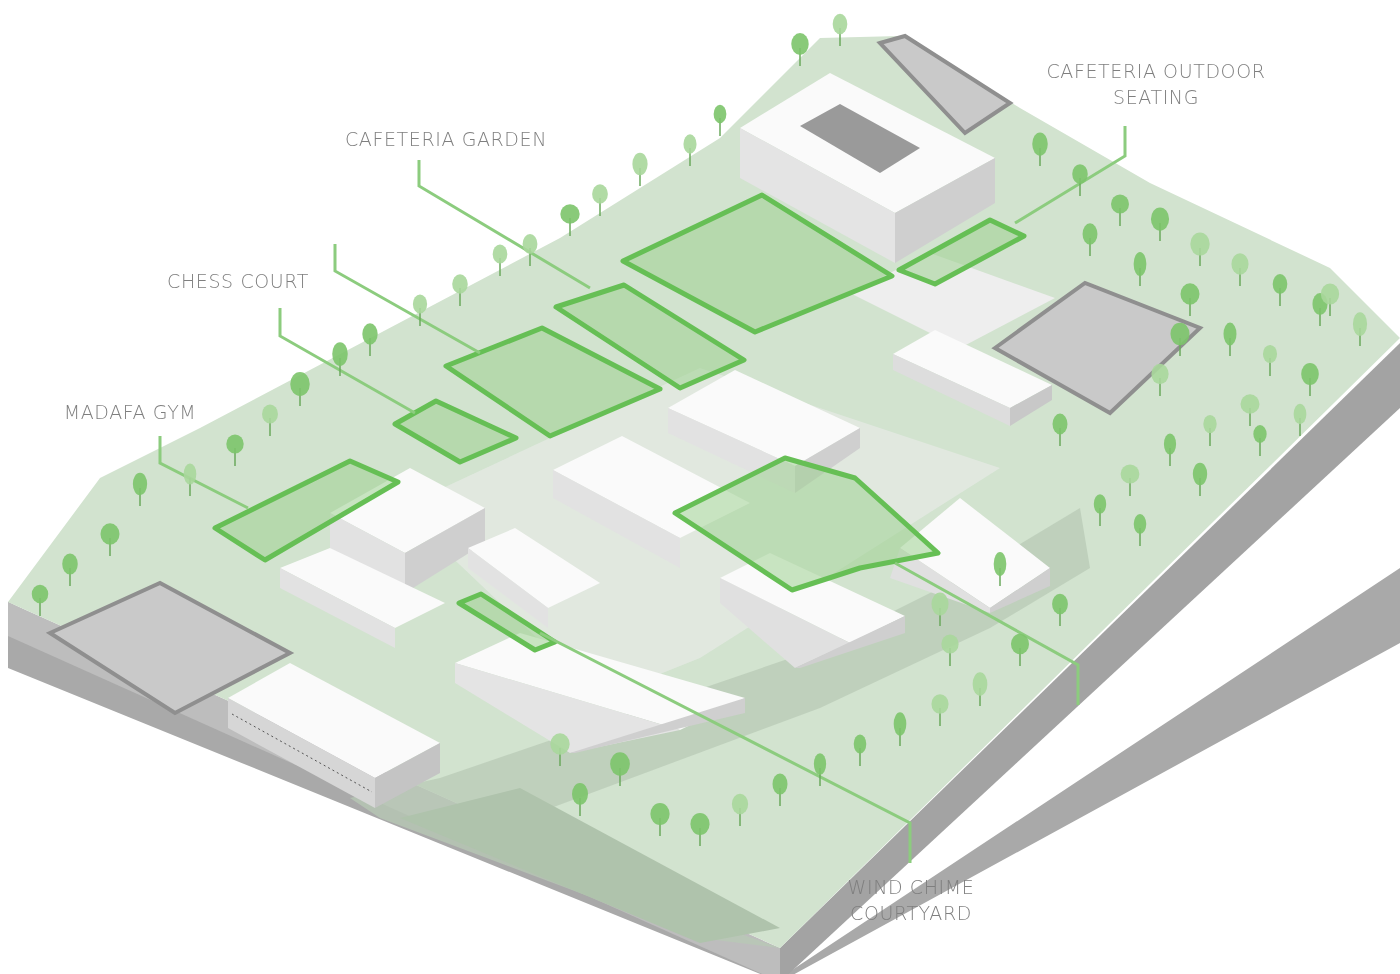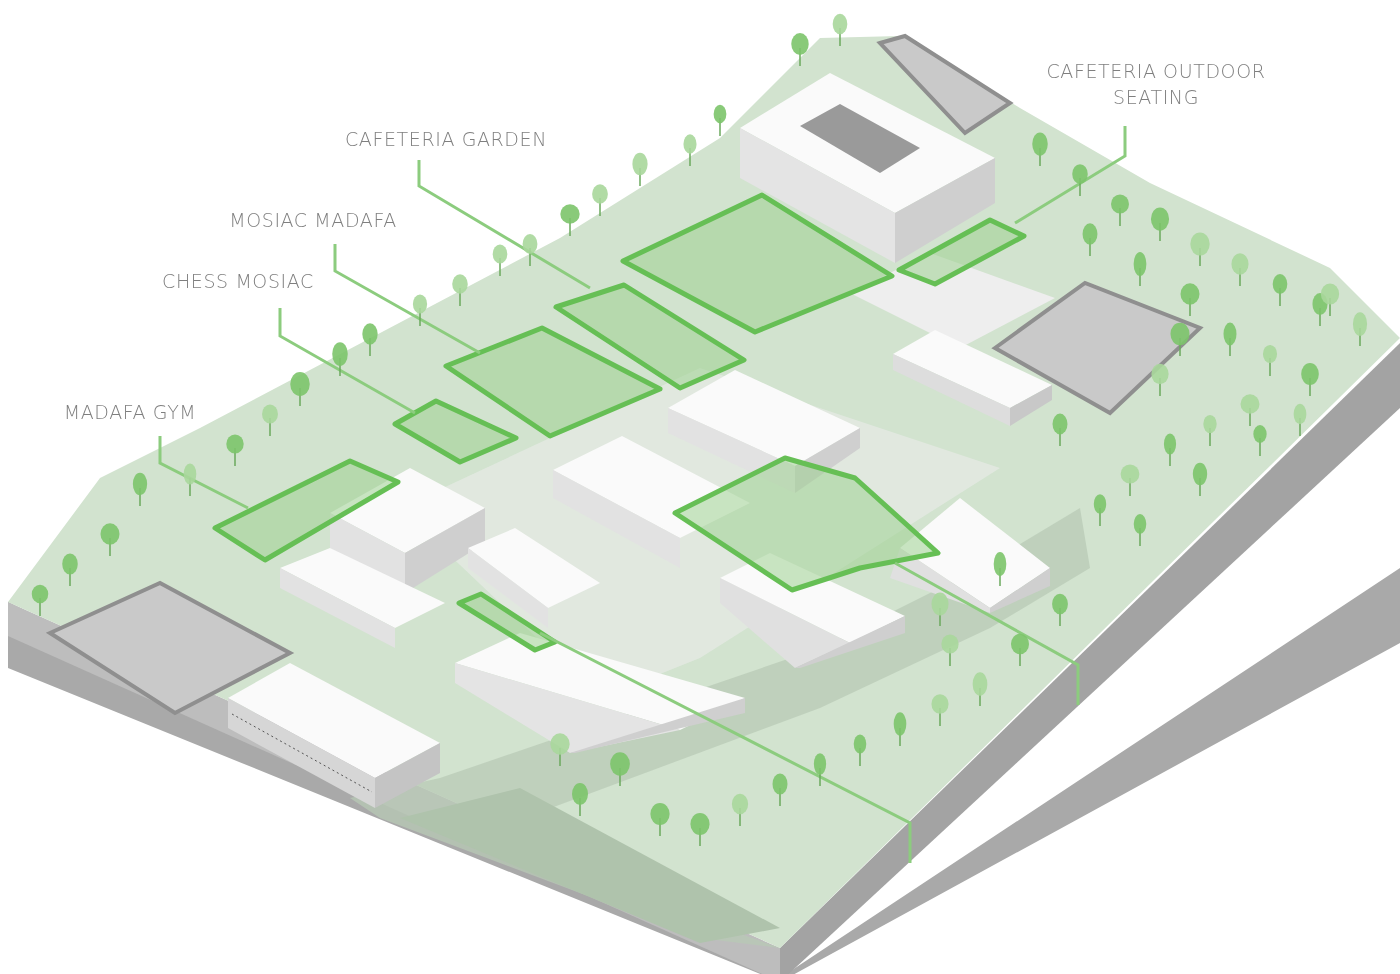--- a/index.html
+++ b/index.html
@@ -380,16 +380,17 @@
         <g>
           <line x1="950" y1="640" x2="950" y2="658" stroke="#6aa85c" stroke-width="1.5"></line>
           <ellipse cx="950" cy="636" rx="8.635390946502058" ry="9.46235853909465" fill="#a8d79b" opacity="0.9"></ellipse>
         </g>
       </g>
   </svg>
 
   <div class="label" style="left:1031px; top:50px; width:250px;">CAFETERIA OUTDOOR
 SEATING</div>
   <div class="label" style="left:316px; top:118px; width:260px;">CAFETERIA GARDEN</div>
-  <div class="label" style="left:203px; top:199px; width:220px;">MOSIAC MADAFA</div>
-  <div class="label" style="left:148px; top:260px; width:180px;">CHESS MOSIAC</div>
+  <div class="label" style="left:148px; top:260px; width:180px;">CHESS COURT</div>
   <div class="label" style="left:35px; top:391px; width:190px;">MADAFA GYM</div>
+  <div class="label" style="left:821px; top:866px; width:180px;">WIND CHIME
+COURTYARD</div>
 </div>
 
 </body></html>

